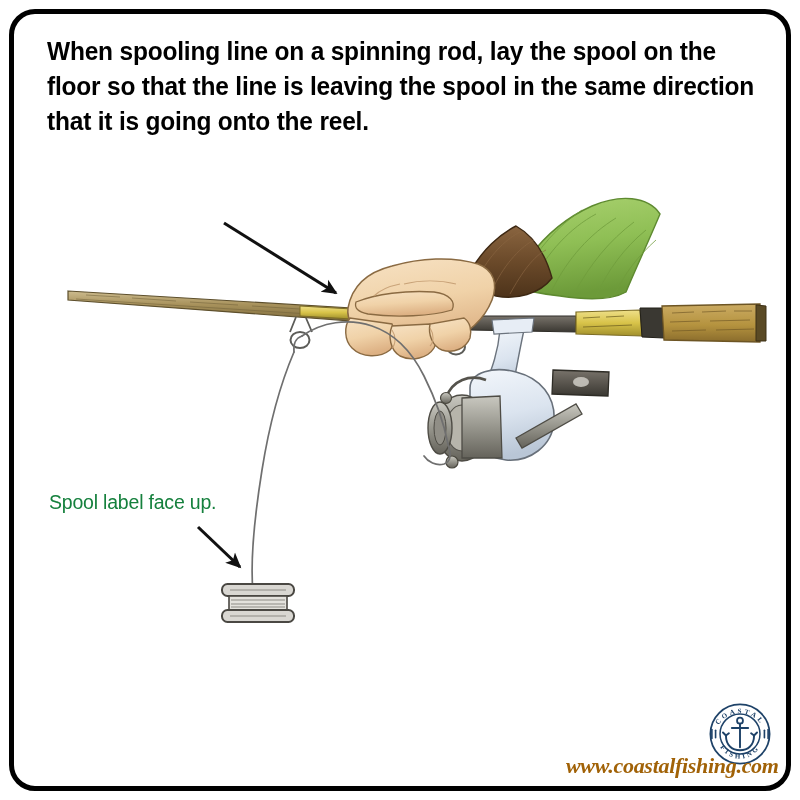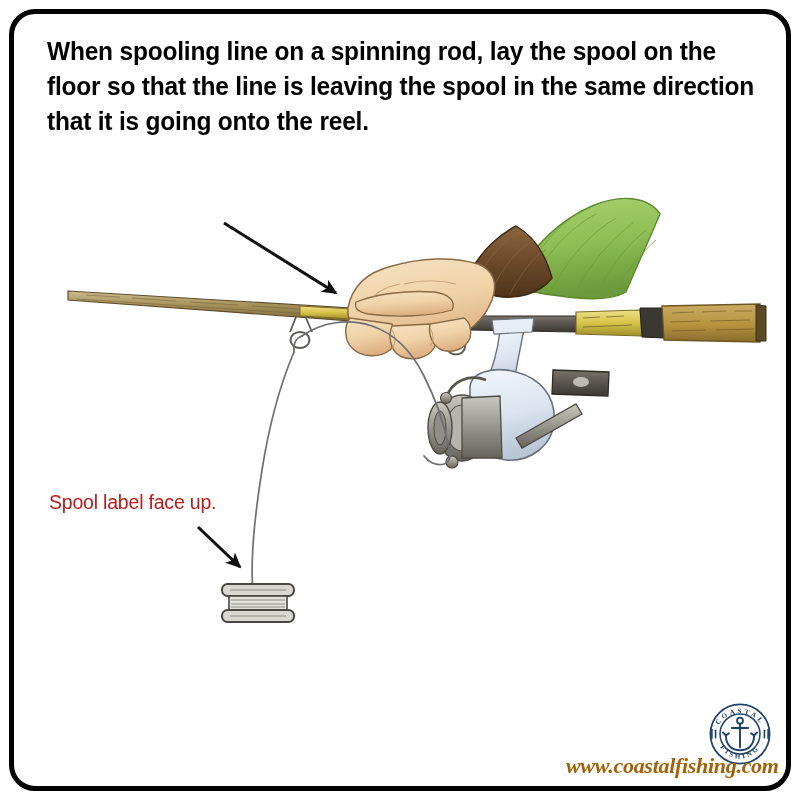--- a/index.html
+++ b/index.html
@@ -56,21 +56,21 @@
     height: 800px;
   }
   
   #spool-caption {
     position: absolute;
     left: 49px;
     top: 491px;
     font-family: "Liberation Sans", sans-serif;
     font-size: 19.5px;
     font-weight: 400;
-    color: #b91c1c;
+    color: #15803d;
     letter-spacing: -0.2px;
     white-space: nowrap;
   }
   
   #site-url {
     position: absolute;
     left: 566px;
     top: 753px;
     font-family: "Liberation Serif", serif;
     font-style: italic;

